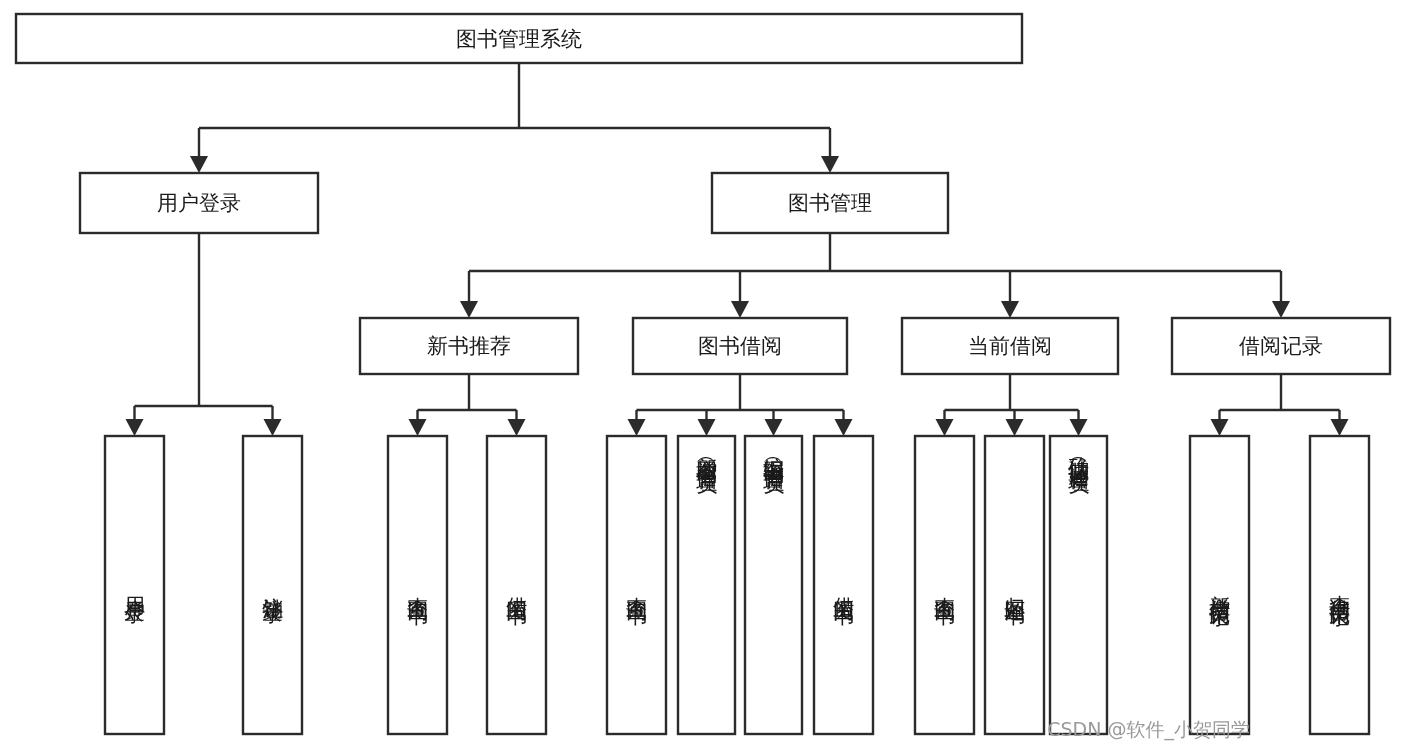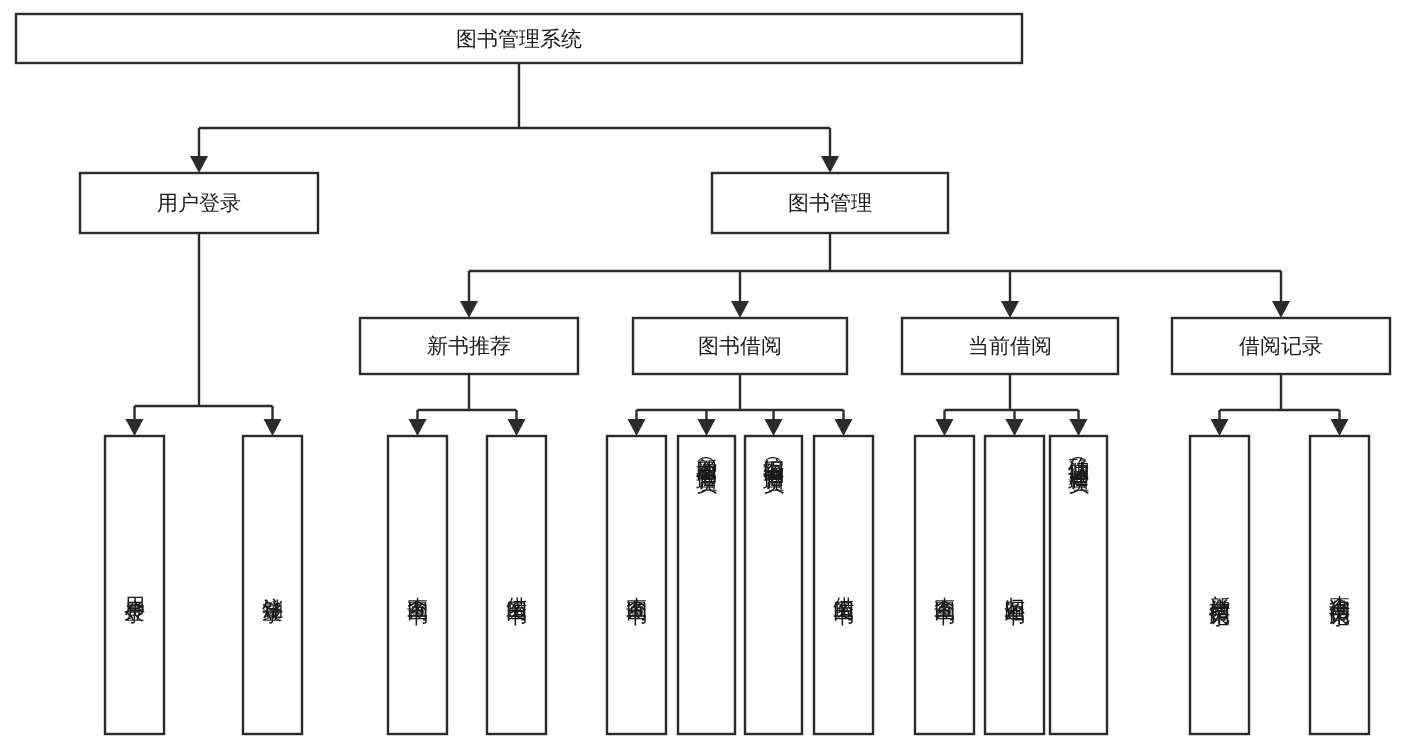--- a/index.html
+++ b/index.html
@@ -193,14 +193,15 @@
         <span class="vert-text top-aligned">确认归还（管理员）</span>
       </div>
       <div class="vert-text-box" style="left: 1190px; top: 436px; width: 59px; height: 298px;">
         <span class="vert-text">新增借阅记录</span>
       </div>
       <div class="vert-text-box" style="left: 1310px; top: 436px; width: 59px; height: 298px;">
         <span class="vert-text">查询借阅记录</span>
       </div>
     </div>
 
+  <div class="watermark">CSDN @软件_小贺同学</div>
 
 </div>
 
 </body></html>

